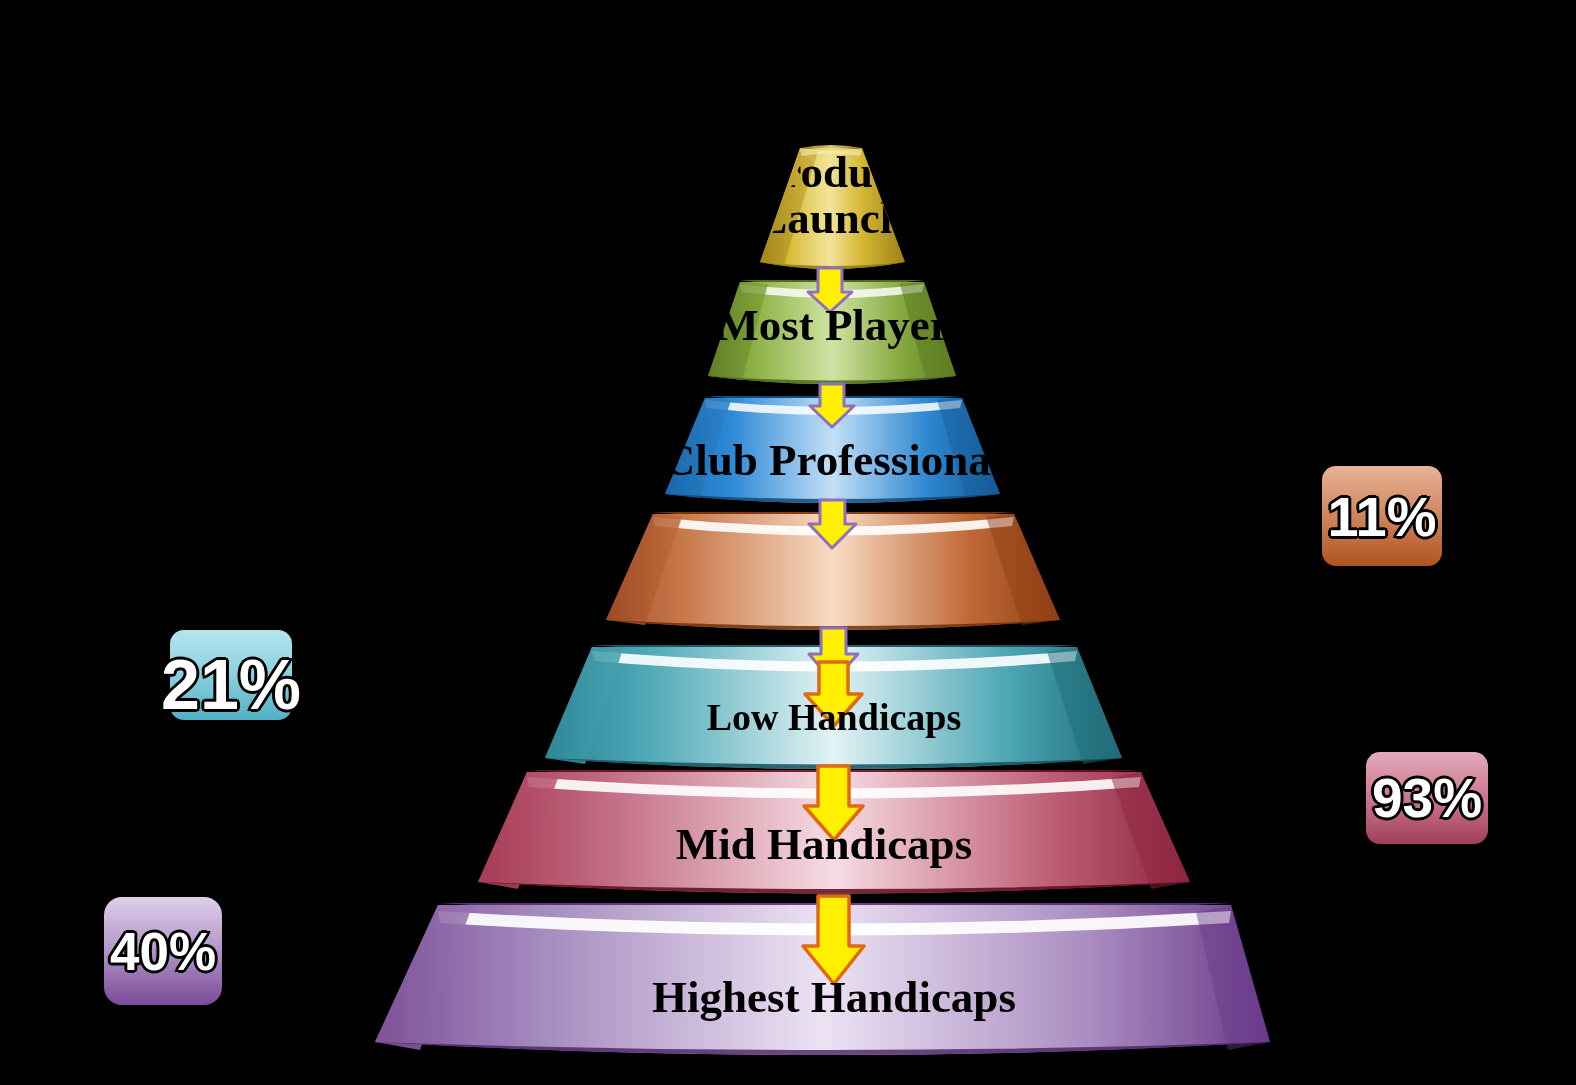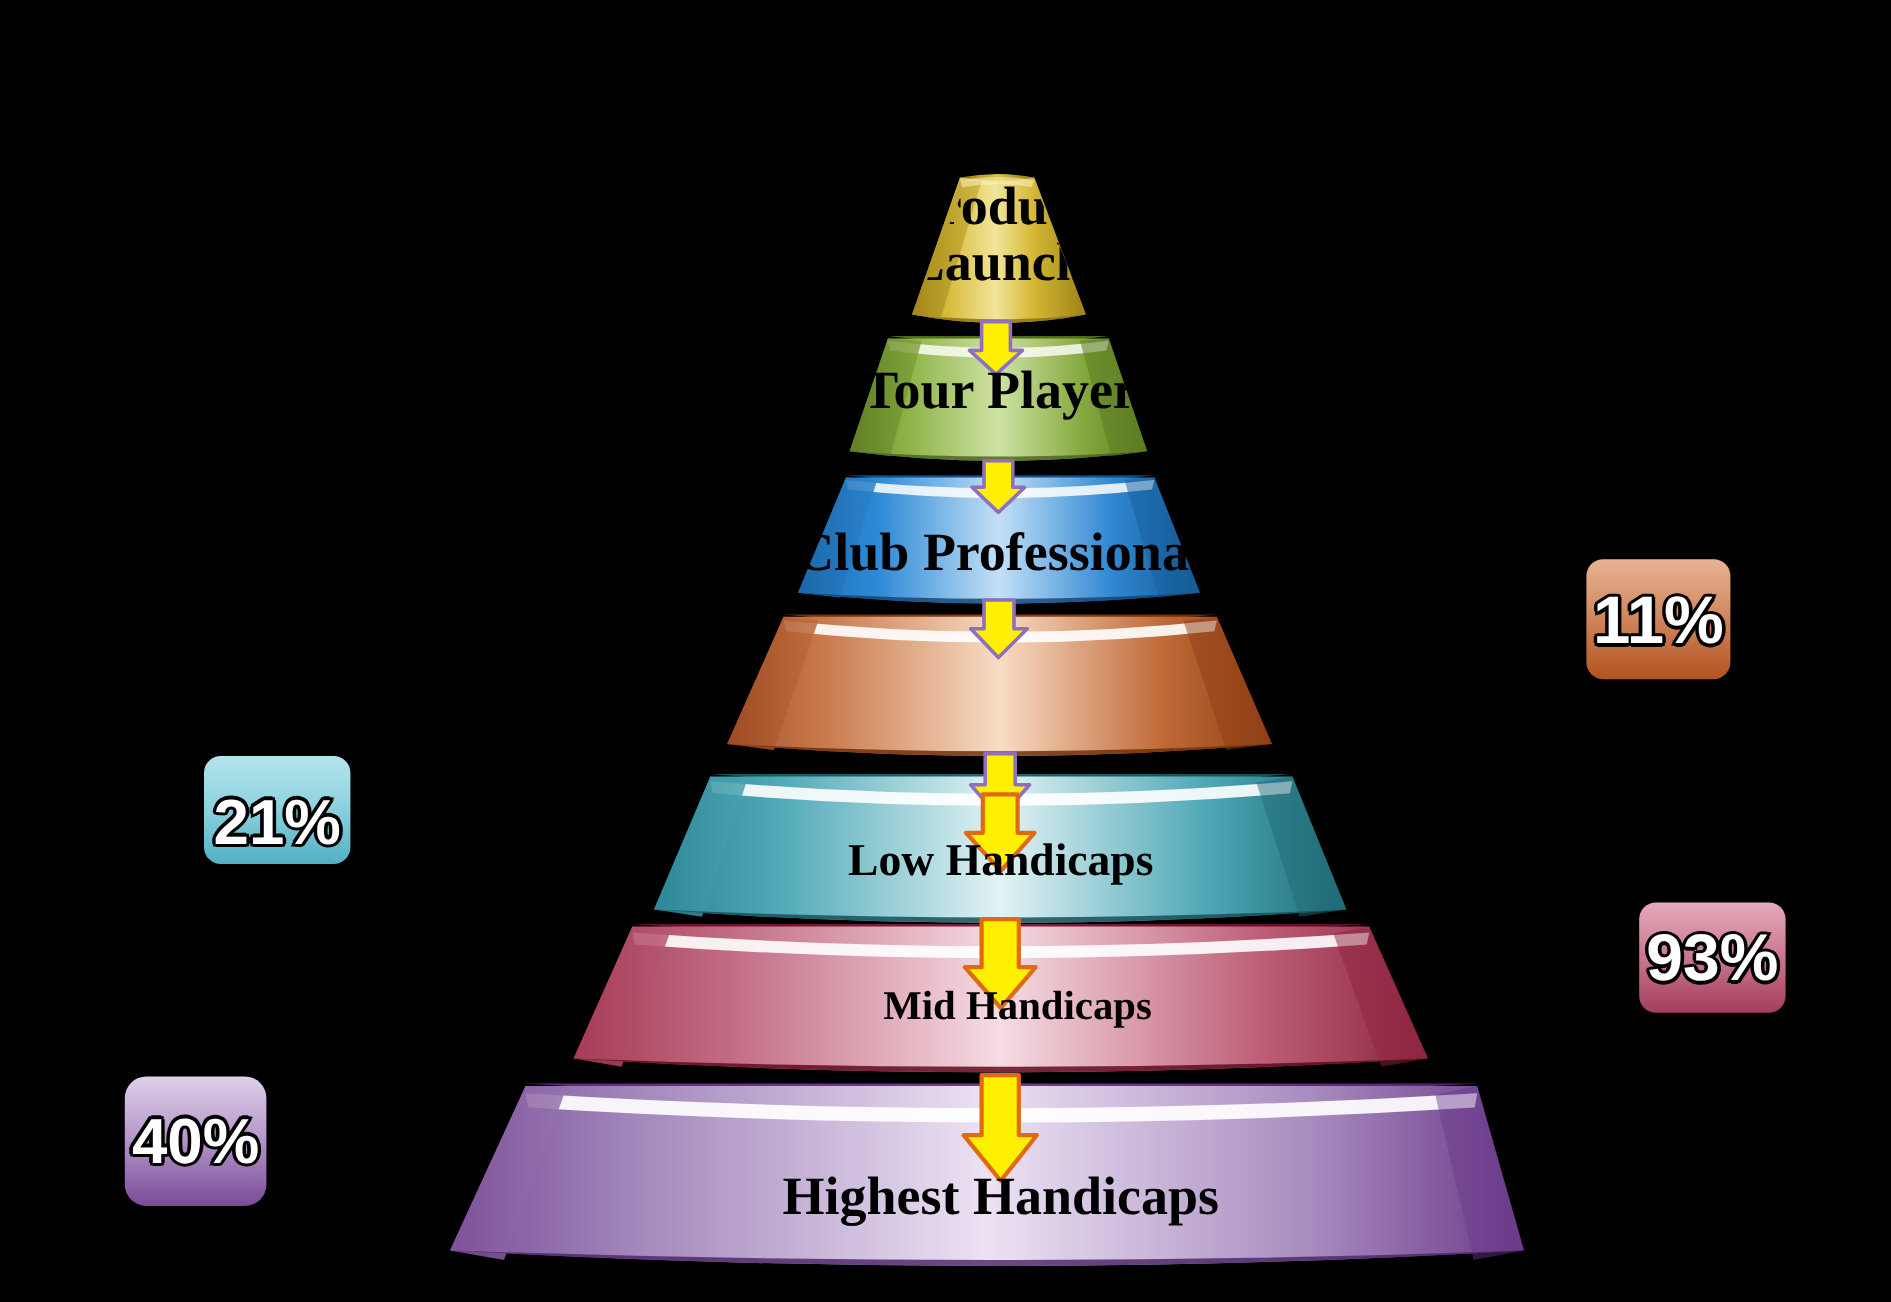--- a/index.html
+++ b/index.html
@@ -263,39 +263,39 @@
     <g>
       <path d="M 818,896 L 849,896 L 849,946 L 864,946 L 834,984 L 803,946 L 818,946 Z" fill="#ffef00" stroke="#e06a12" stroke-width="3.5" stroke-linejoin="round"></path>
     </g>
   </svg>
 
   <div class="tier-label" style="left:706px; top:150px; width:250px; font-size:45px; overflow:hidden; clip-path: polygon(40% 0%, 62% 0%, 80% 100%, 22% 100%); height:112px;">
     <div>Product</div>
     <div>Launch</div>
   </div>
 
-  <div class="tier-label" style="left:633px; top:303px; width:400px; font-size:45px;">Tour Player</div>
+  <div class="tier-label" style="left:633px; top:303px; width:400px; font-size:45px;">Most Player</div>
 
   <div class="tier-label" style="left:583px; top:438px; width:500px; font-size:45px;">Club Professional</div>
 
 
   <div class="tier-label" style="left:534px; top:698px; width:600px; font-size:38px;">Low Handicaps</div>
 
-  <div class="tier-label" style="left:548px; top:822px; width:600px; font-size:34px;">Mid Handicaps</div>
+  <div class="tier-label" style="left:524px; top:822px; width:600px; font-size:45px;">Mid Handicaps</div>
 
   <div class="tier-label" style="left:534px; top:975px; width:600px; font-size:45px;">Highest Handicaps</div>
 
   <div class="badge" style="left:1322px; top:466px; width:120px; height:100px;
               background: linear-gradient(to bottom, #e8b394 0%, #d18a63 45%, #b2531f 100%);">
     <span style="font-size:56px;">11%</span>
   </div>
 
   <div class="badge" style="left:170px; top:630px; width:122px; height:90px;
               background: linear-gradient(to bottom, #b5e4ed 0%, #8fd3e0 45%, #52b0c3 100%);">
-    <span style="font-size:53px;margin-top:20px;">21%</span>
+    <span style="font-size:70px;margin-top:20px;">21%</span>
   </div>
 
   <div class="badge" style="left:1366px; top:752px; width:122px; height:92px;
               background: linear-gradient(to bottom, #e4aabb 0%, #cd7c93 45%, #a33e5d 100%);">
     <span style="font-size:55px;">93%</span>
   </div>
 
   <div class="badge" style="left:104px; top:897px; width:118px; height:108px;
               background: linear-gradient(to bottom, #ded0e8 0%, #b79bcb 45%, #7a4b99 100%); border-radius: 18px;">
     <span style="font-size:53px;">40%</span>

